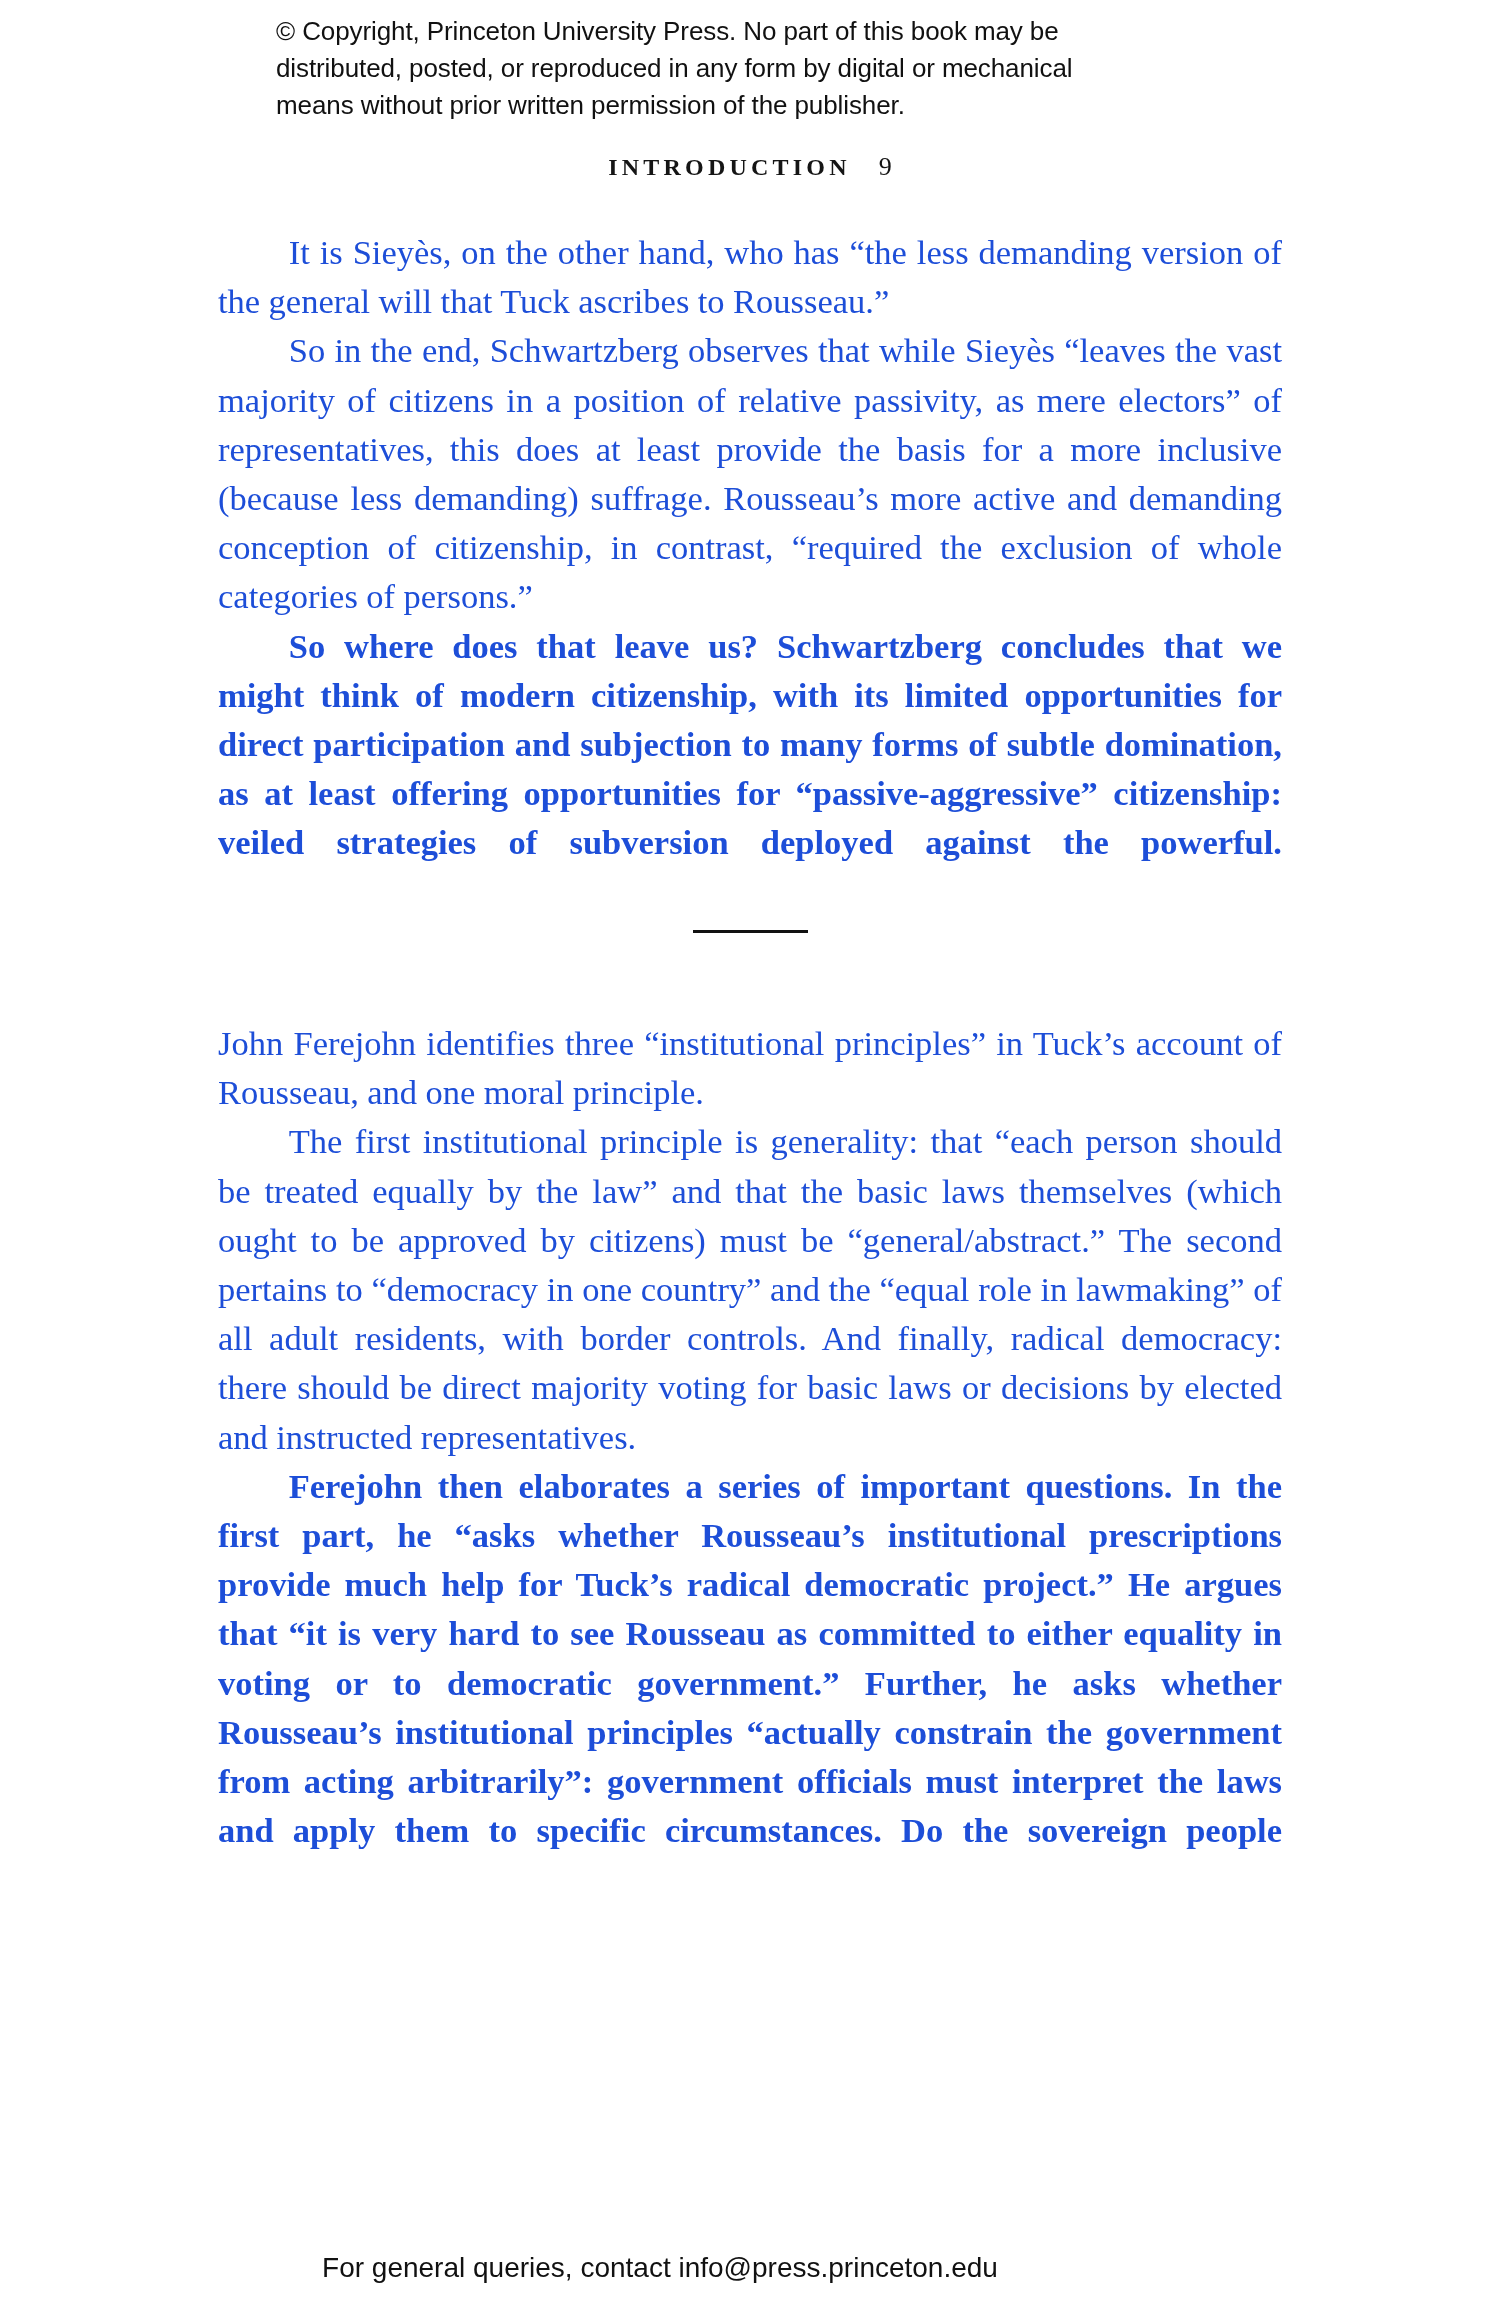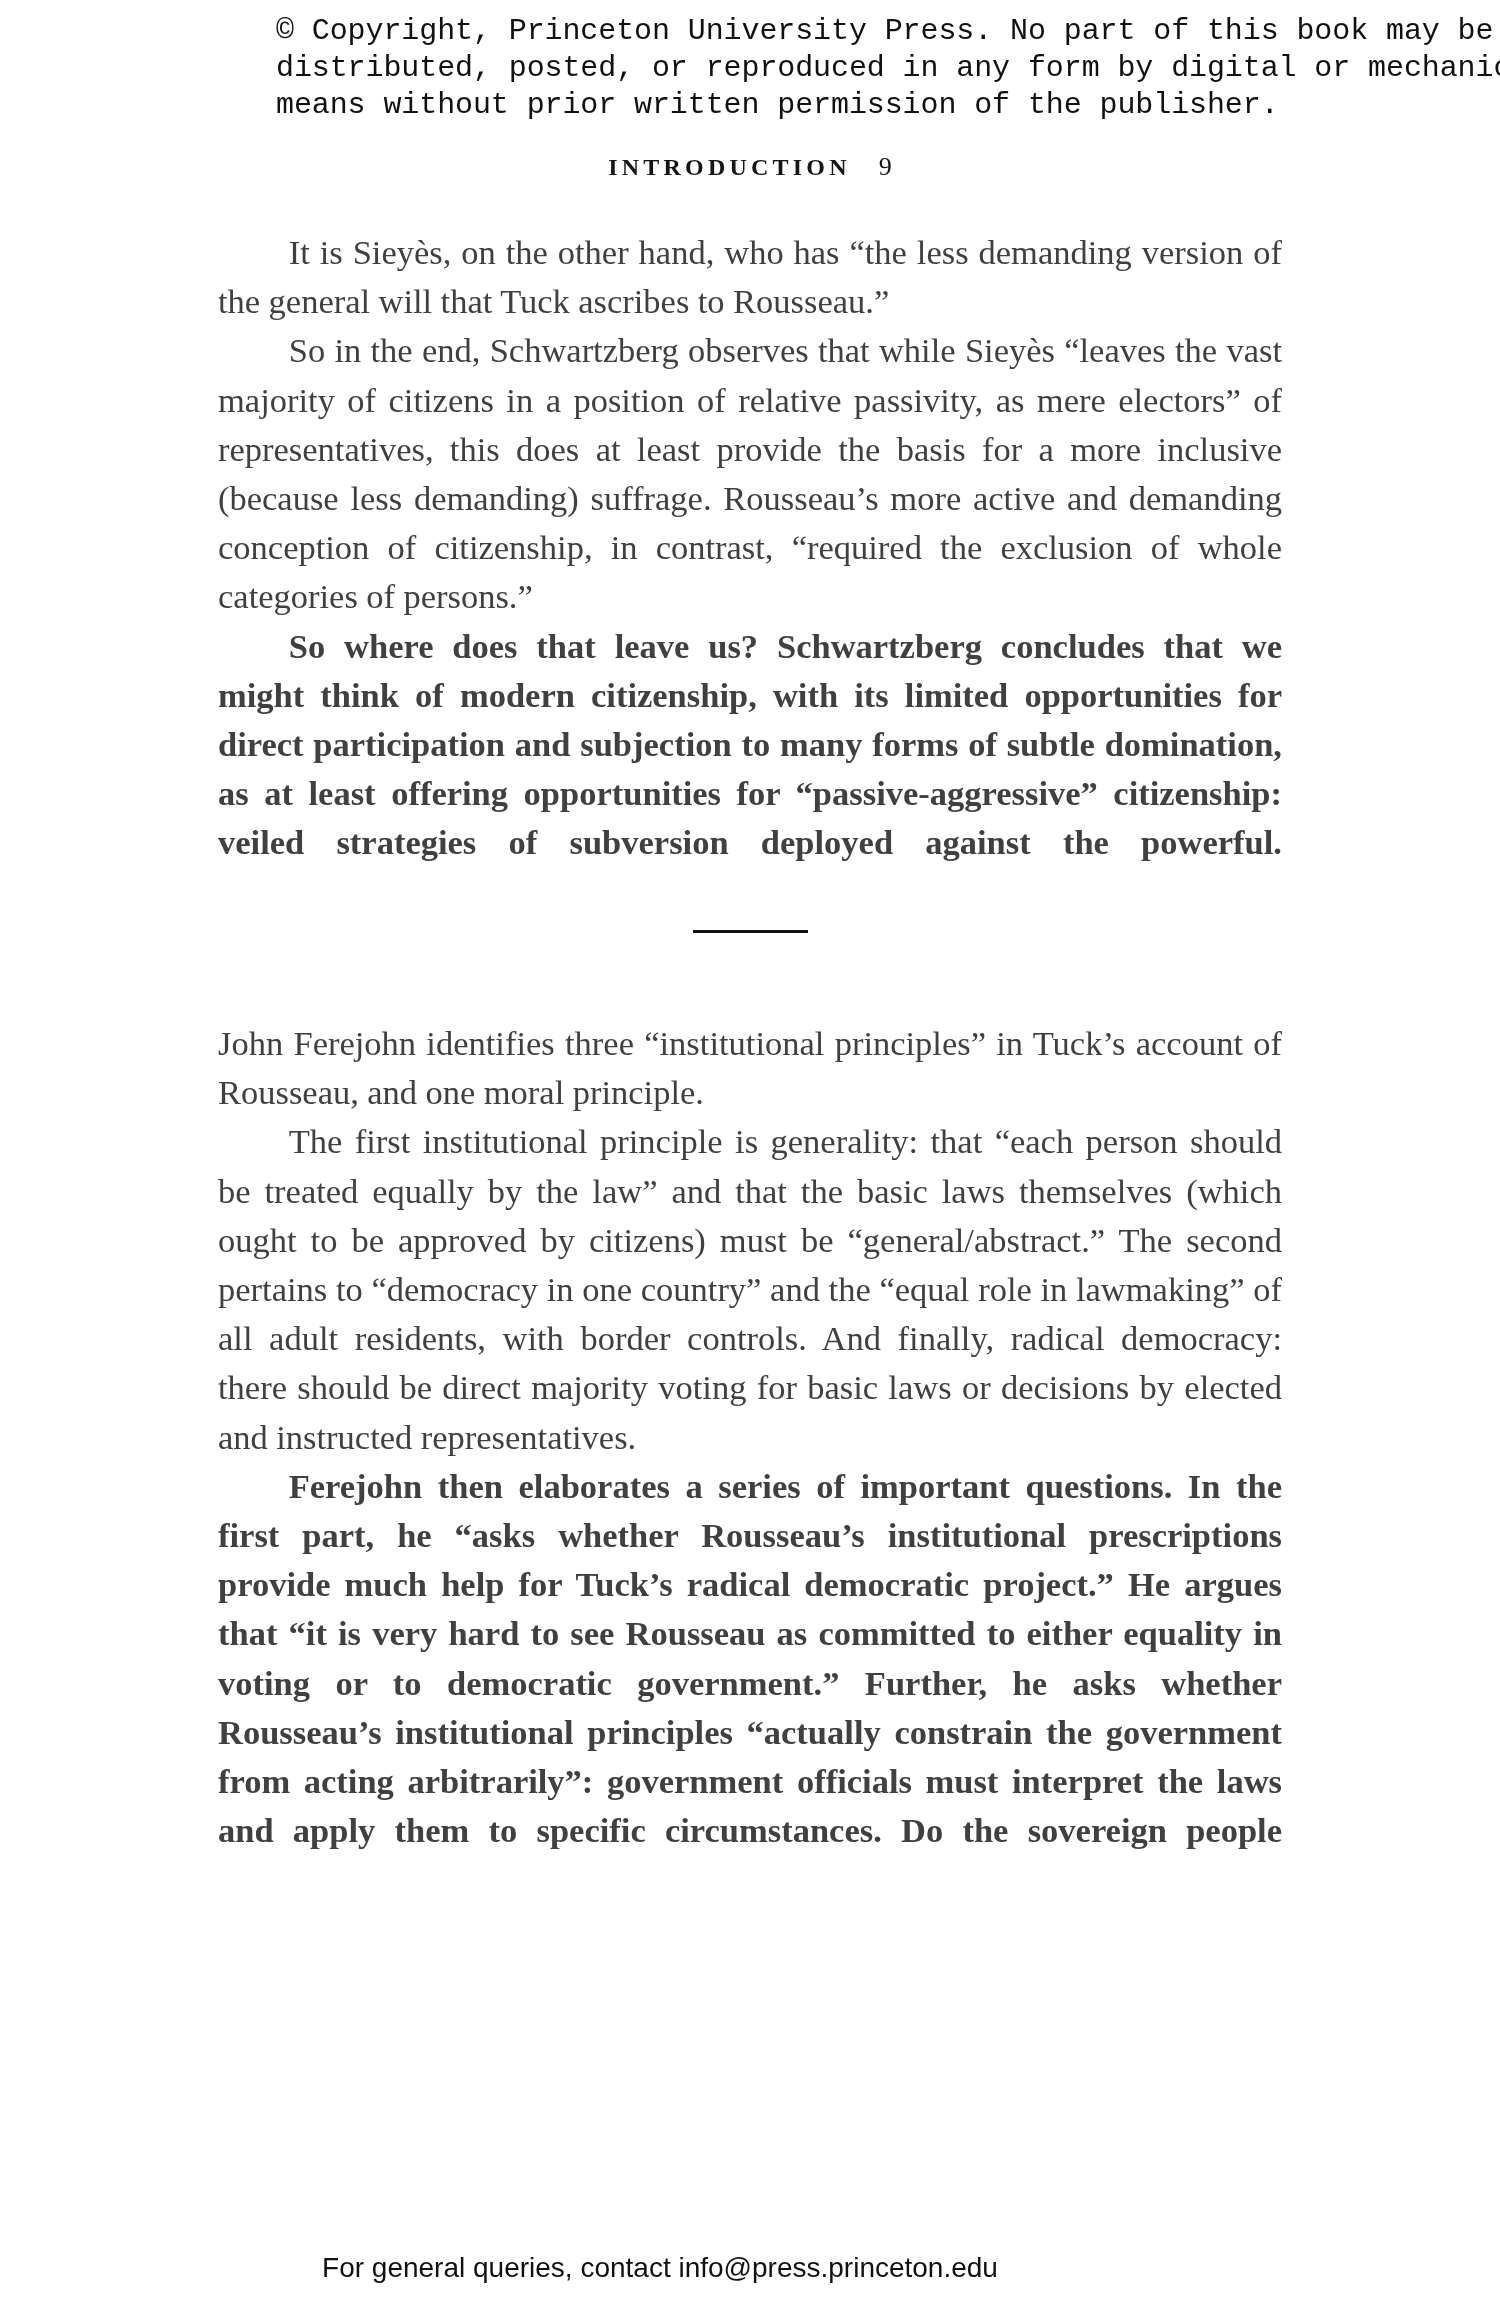--- a/index.html
+++ b/index.html
@@ -15,22 +15,22 @@
     color: #000000;
     overflow: hidden;
   }
 
   
   .copyright-notice {
     position: absolute;
     left: 276px;
     top: 13px;
     width: 950px;
-    font-family: Liberation Mono, monospace;
-    font-size: 30px;
+    font-family: Liberation Sans, sans-serif;
+    font-size: 26px;
     line-height: 37px;
     color: #111111;
     letter-spacing: -0.1px;
   }
   .copyright-notice .cline { display: block; white-space: nowrap; }
 
   
   .running-head {
     position: absolute;
     left: 0;
@@ -56,21 +56,21 @@
     top: 228px;
     width: 1064px;
   }
   .body-par {
     margin: 0;
     font-size: 34.5px;
     line-height: 49.2px;
     text-align: justify;
     text-align-last: left;
     text-indent: 2.05em;
-    color: #404040;
+    color: #1d4ed8;
     -webkit-hyphens: none;
     hyphens: none;
     word-spacing: -0.2px;
   }
   .body-par.no-indent { text-indent: 0; }
   .body-par.last-full { text-align-last: justify; font-weight: bold; }
 
   
   .section-rule-wrap {
     position: absolute;

